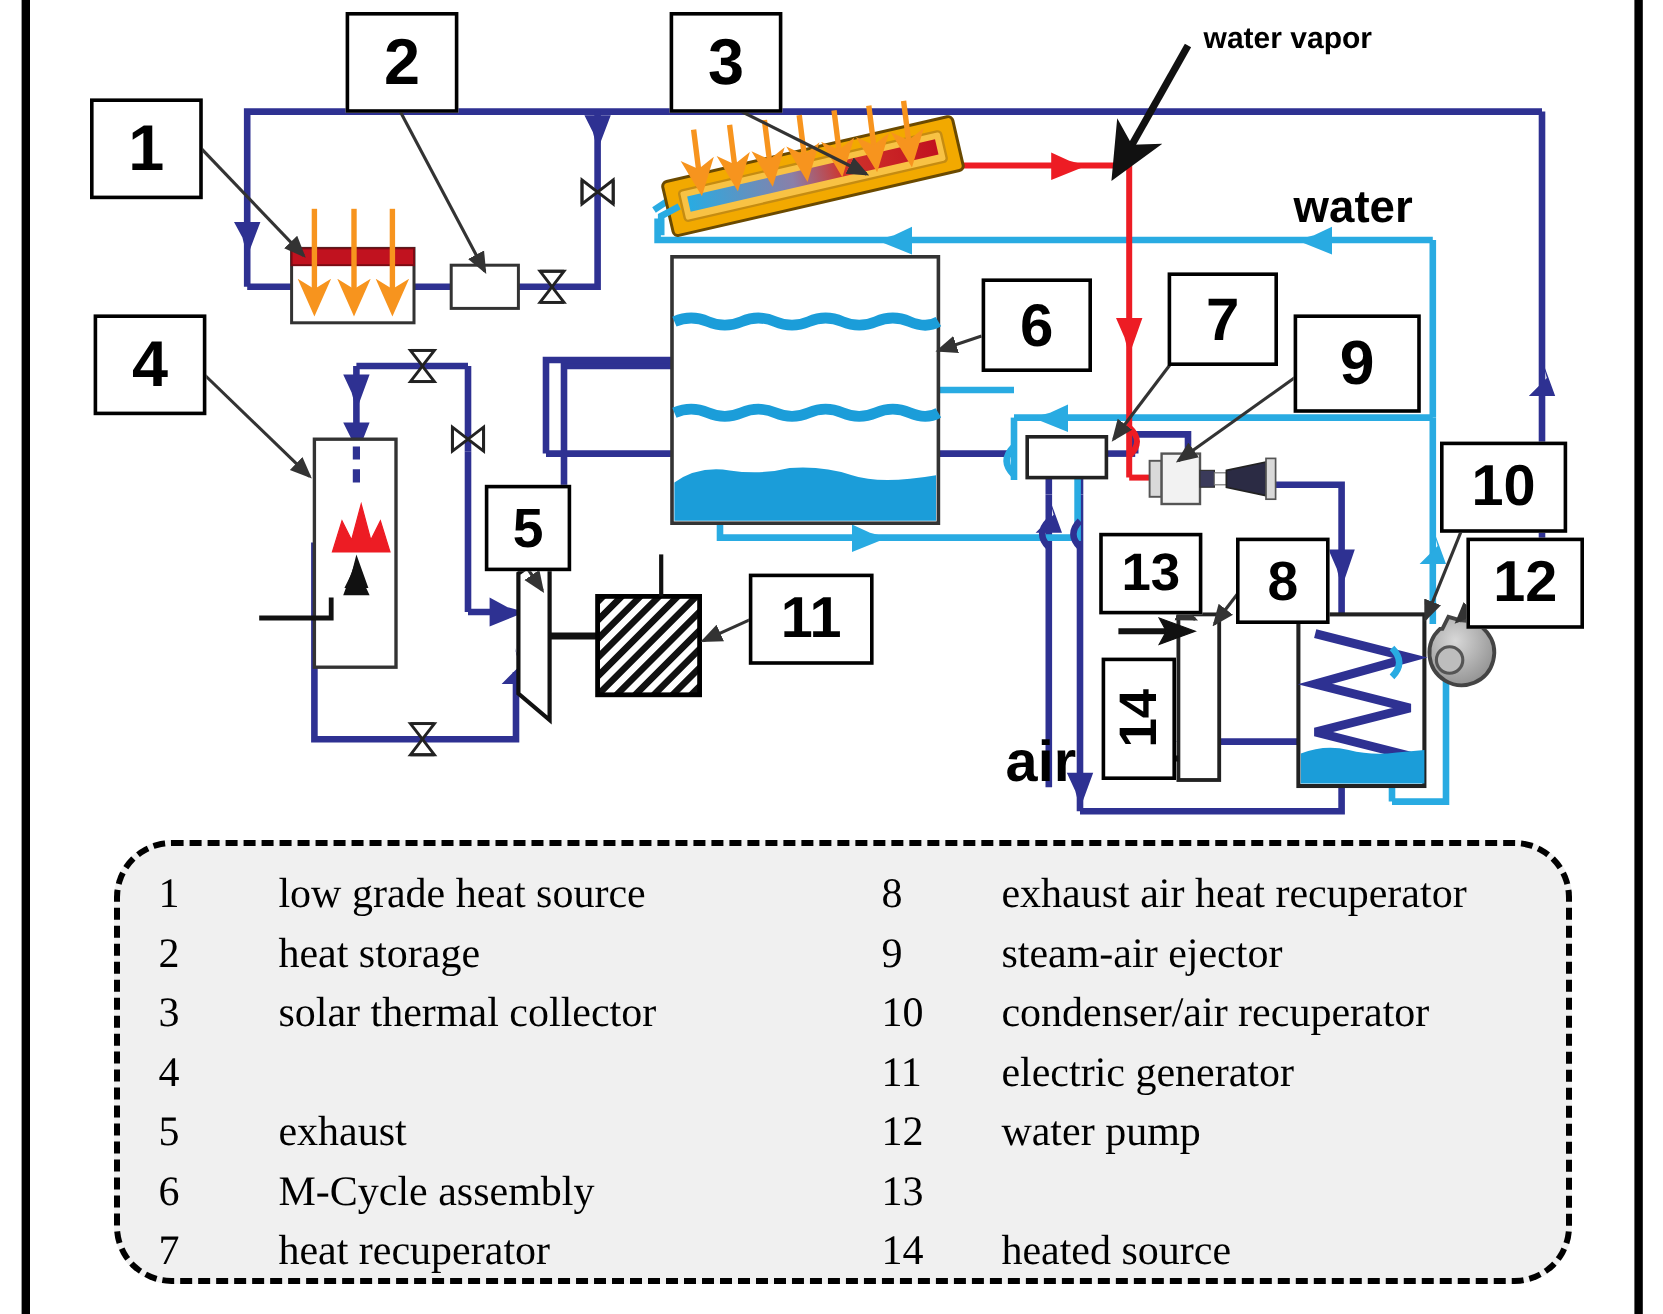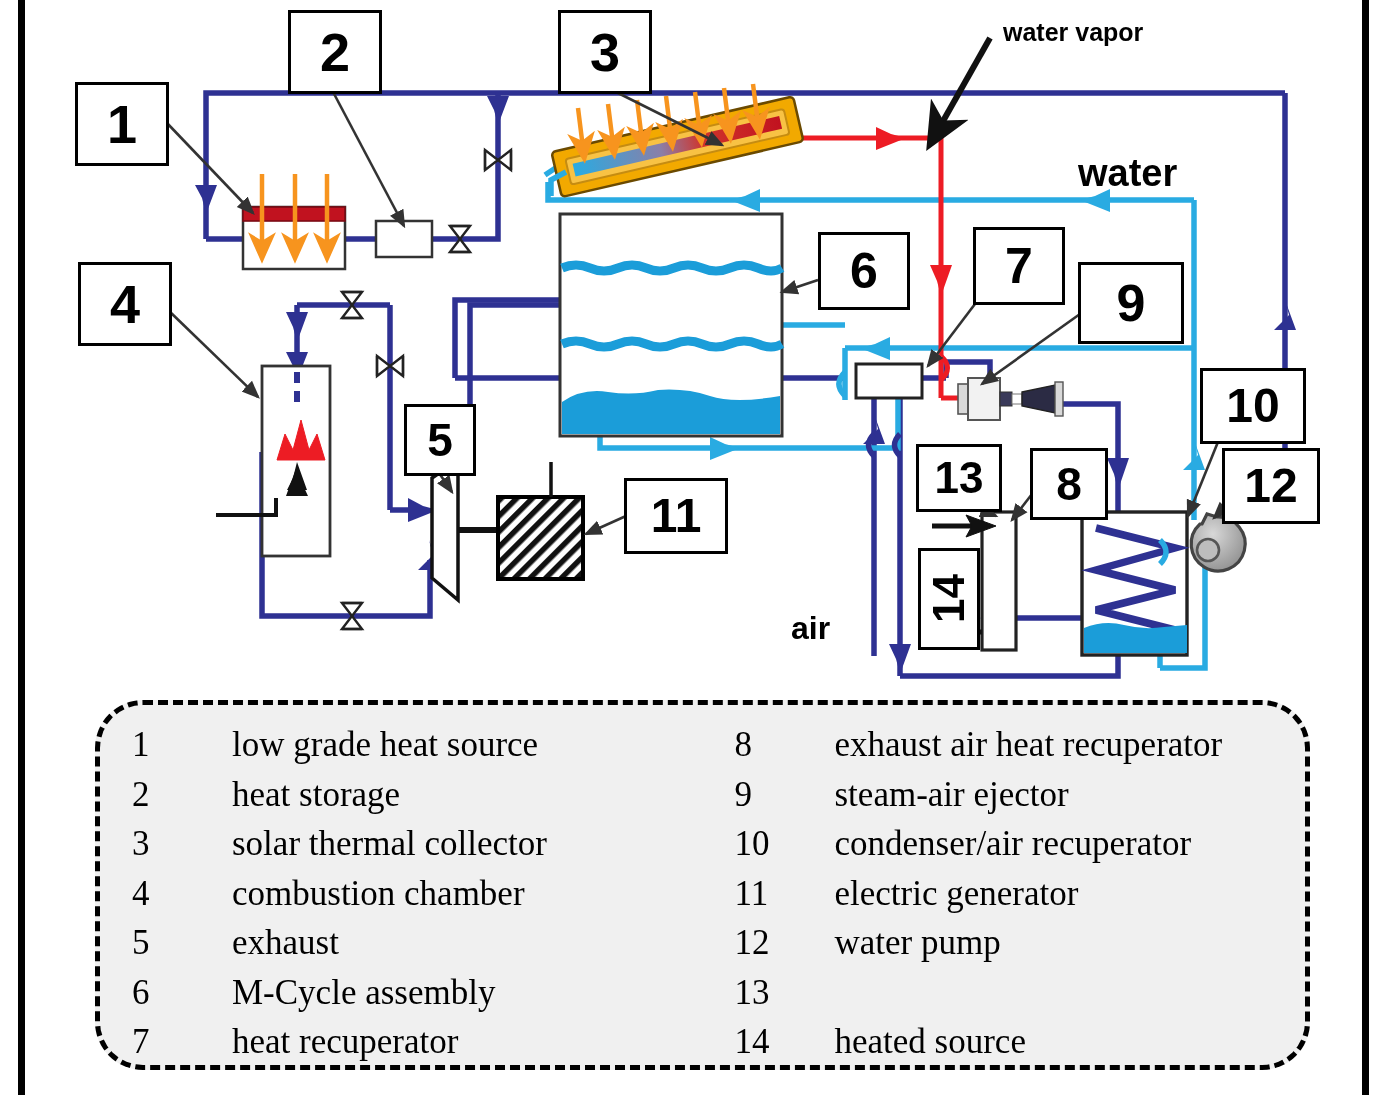--- a/index.html
+++ b/index.html
@@ -353,40 +353,39 @@
   <div class="numbox" style="left:1030px;top:448px;width:72px;height:66px;font-size:46px;">8</div>
   <div class="numbox" style="left:1078px;top:262px;width:100px;height:76px;font-size:52px;">9</div>
   <div class="numbox" style="left:1200px;top:368px;width:100px;height:70px;font-size:48px;">10</div>
   <div class="numbox" style="left:624px;top:478px;width:98px;height:70px;font-size:48px;">11</div>
   <div class="numbox" style="left:1222px;top:448px;width:92px;height:70px;font-size:48px;">12</div>
   <div class="numbox" style="left:916px;top:444px;width:80px;height:62px;font-size:44px;">13</div>
   <div class="numbox rot" style="left:918px;top:548px;width:56px;height:96px;font-size:44px;">14</div>
 
   <div class="txtlabel" style="left:1003px;top:20px;font-size:25px;">water vapor</div>
   <div class="txtlabel" style="left:1078px;top:154px;font-size:38px;">water</div>
-  <div class="txtlabel" style="left:791px;top:612px;font-size:32px;">air</div>
+  <div class="txtlabel" style="left:838px;top:612px;font-size:48px;">air</div>
 
   <div id="legend">
     <div class="legend-cols">
       <div class="legend-col">
         <div class="legend-row">
           <span class="legend-num">1</span>
           <span class="legend-txt">low grade heat source</span>
         </div>
         <div class="legend-row">
           <span class="legend-num">2</span>
           <span class="legend-txt">heat storage</span>
         </div>
         <div class="legend-row">
           <span class="legend-num">3</span>
           <span class="legend-txt">solar thermal collector</span>
         </div>
         <div class="legend-row">
           <span class="legend-num">4</span>
-          <span class="legend-txt">combustion chamber</span>
         </div>
         <div class="legend-row">
           <span class="legend-num">5</span>
           <span class="legend-txt">exhaust</span>
         </div>
         <div class="legend-row">
           <span class="legend-num">6</span>
           <span class="legend-txt">M-Cycle assembly</span>
         </div>
         <div class="legend-row">

